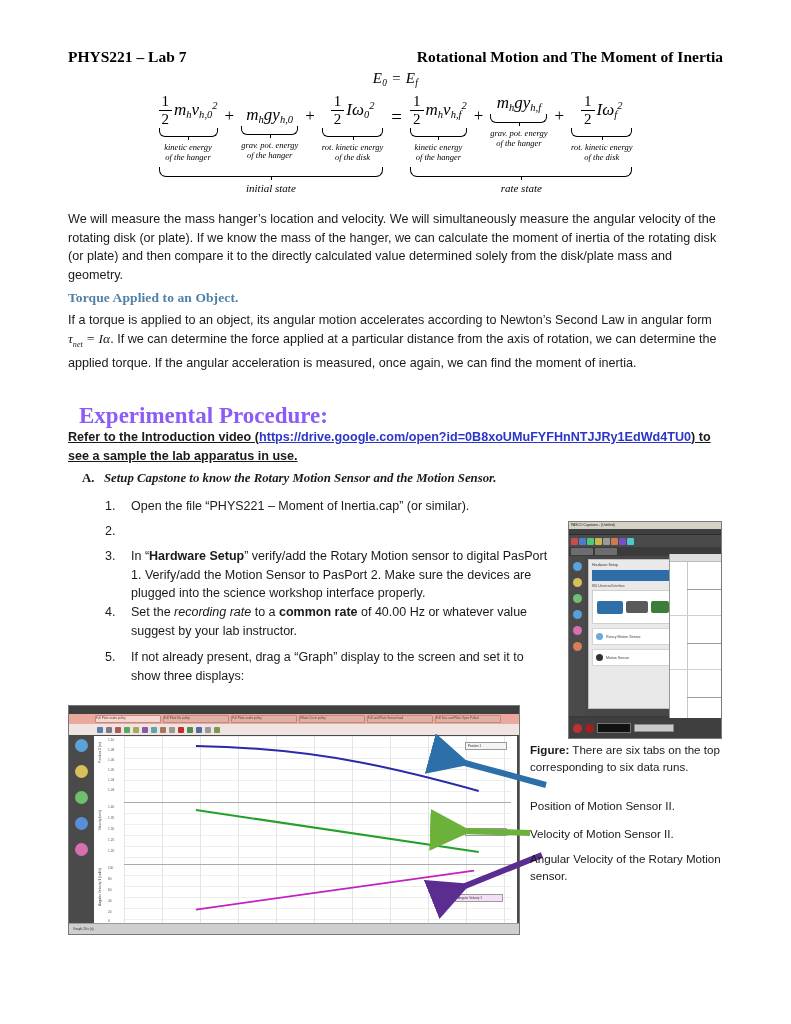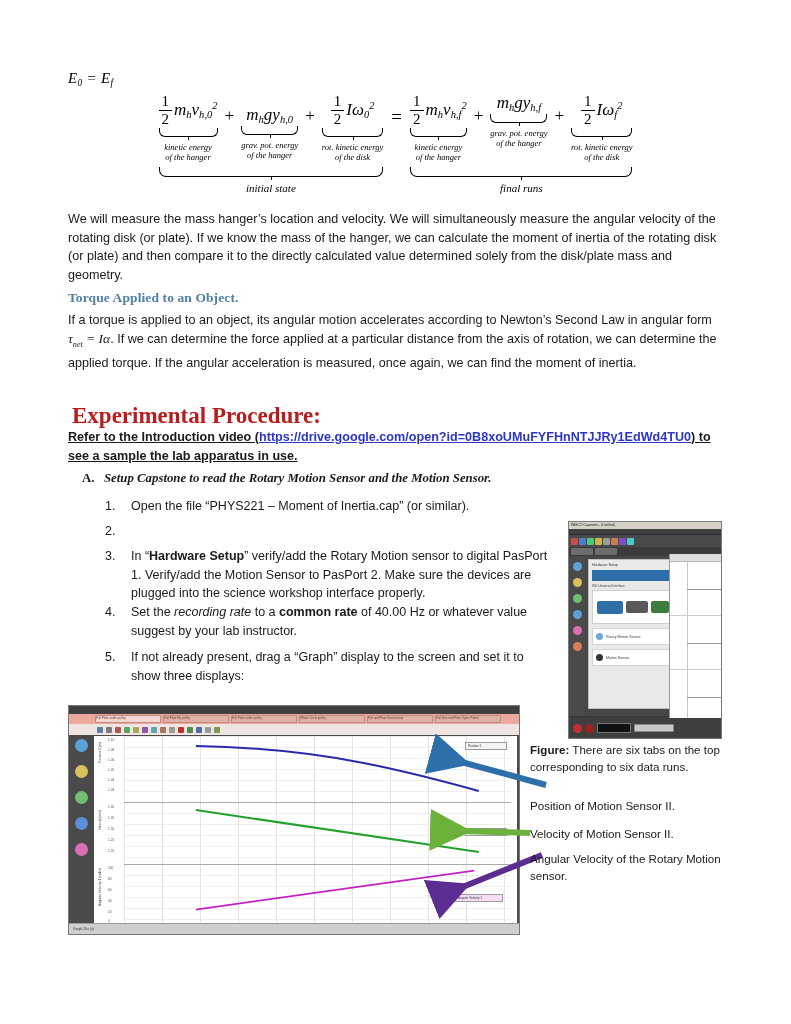--- a/index.html
+++ b/index.html
@@ -34,20 +34,21 @@
   .doc-header .hdr-right { margin-left: auto; white-space: nowrap; }
 
   
   .eq-block {
     position: absolute;
     left: 68px; top: 70px; width: 655px;
     font-family: "Liberation Serif", serif;
     color: #000;
   }
   .eq-energy {
+    text-align: center;
     font-size: 15px;
     font-style: italic;
     margin-bottom: 4px;
     letter-spacing: .3px;
   }
   sub.small { font-size: 0.62em; vertical-align: -0.28em; font-style: italic;}
   sup.small { font-size: 0.62em; vertical-align: 0.55em; }
 
   .eq-main {
     display: flex;
@@ -154,25 +155,25 @@
     position: absolute;
     left: 68px;
     font-family: "Liberation Serif", serif;
     font-weight: bold;
     font-size: 13.5px;
     color: #4f81a8;
     letter-spacing: .1px;
   }
   .big-head {
     position: absolute;
-    left: 72px;
+    left: 79px;
     font-family: "Liberation Serif", serif;
     font-weight: bold;
     font-size: 23px;
-    color: #b91c1c;
+    color: #8b5cf6;
   }
   .link-para {
     position: absolute;
     left: 68px; width: 655px;
     font-size: 12.6px; line-height: 19px;
   }
   .link-para span.u { text-decoration: underline; }
   .link-para a {
     color: #2b35c8; text-decoration: underline;
   }
@@ -390,20 +391,24 @@
     font-weight:bold; font-size:13.5px; color:#000;
   }
   .doc-footer .f-mid { margin:0 auto; font-weight:normal; }
   .doc-footer .f-right { font-weight:bold; }
 </style>
 </head>
 <body>
 
 <div class="page">
 
+  <div class="doc-header">
+    <div class="hdr-left">PHYS221 – Lab 7</div>
+    <div class="hdr-right">Rotational Motion and The Moment of Inertia</div>
+  </div>
 
   <div class="eq-block">
     <div class="eq-energy">
       <i>E</i><sub class="small">0</sub> = <i>E</i><sub class="small">f</sub>
     </div>
 
     <div class="eq-main">
 
       <div class="state-group">
         <div class="state-row">
@@ -507,42 +512,42 @@
             </div>
             <div class="brace"></div>
             <div class="underlabel">
               <span>rot. kinetic energy</span><br>
               <span>of the disk</span>
             </div>
           </div>
 
         </div>
         <div class="state-brace"></div>
-        <div class="state-label">final runs</div>
+        <div class="state-label">rate state</div>
       </div>
 
     </div>
   </div>
 
   <div class="para" style="top:210px;">We will measure the mass hanger’s location and velocity.  We will simultaneously measure the angular velocity of the rotating disk (or plate).  If we know the mass of the hanger, we can calculate the moment of inertia of the rotating disk (or plate) and then compare it to the directly calculated value determined solely from the disk/plate mass and geometry.</div>
 
   <div class="sub-head" style="top:290px;">Torque Applied to an Object.</div>
   <div class="para" style="top:311px;">
     <span>If a torque is applied to an object, its angular motion accelerates according to Newton’s Second Law in angular form </span><span class="inline-math">τ<sub>net</sub> = Iα</span><span>.  If we can determine the force applied at a particular distance from the axis of rotation, we can determine the applied torque.  If the angular acceleration is measured, once again, we can find the moment of inertia.</span>
   </div>
 
   <div class="big-head" style="top:403px;">Experimental Procedure:</div>
 
   <div class="link-para" style="top:428px;font-weight:bold;">
     <span class="u">Refer to the Introduction video (</span><a href="#">https://drive.google.com/open?id=0B8xoUMuFYFHnNTJJRy1EdWd4TU0</a><span class="u">) to see a sample the lab apparatus in use.</span>
   </div>
 
   <div class="alpha-item" style="top:471px;">
     <span class="marker">A.</span>
-    <span>Setup Capstone to read the Rotary Motion Sensor and the Motion Sensor.</span>
+    <span>Setup Capstone to know the Rotary Motion Sensor and the Motion Sensor.</span>
   </div>
 
   <div class="num-item" style="top:497px; width:420px;">
     <span class="marker">1.</span>
     <span>Open the file “PHYS221 – Moment of Inertia.cap” (or similar).</span>
   </div>
 
   <div class="num-item" style="top:522px; width:430px;">
     <span class="marker">2.</span>
   </div>

